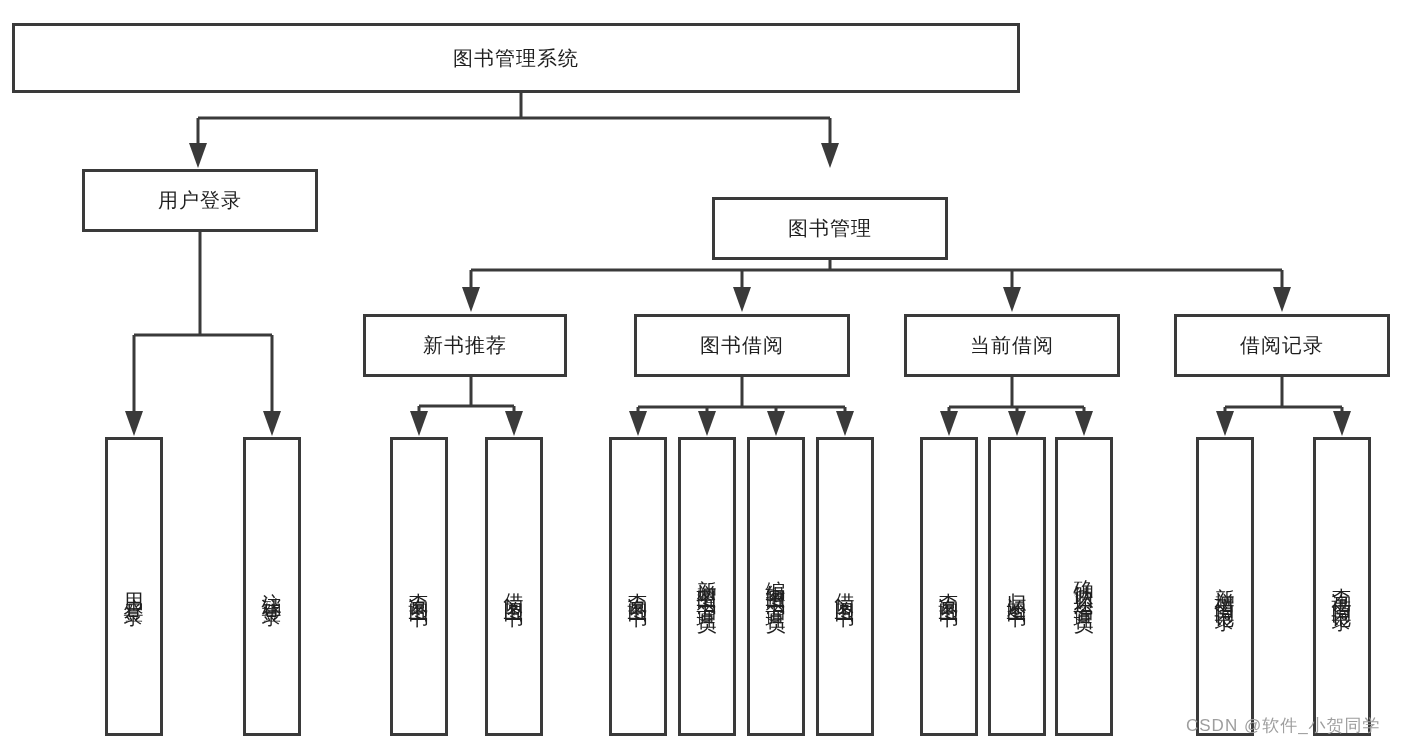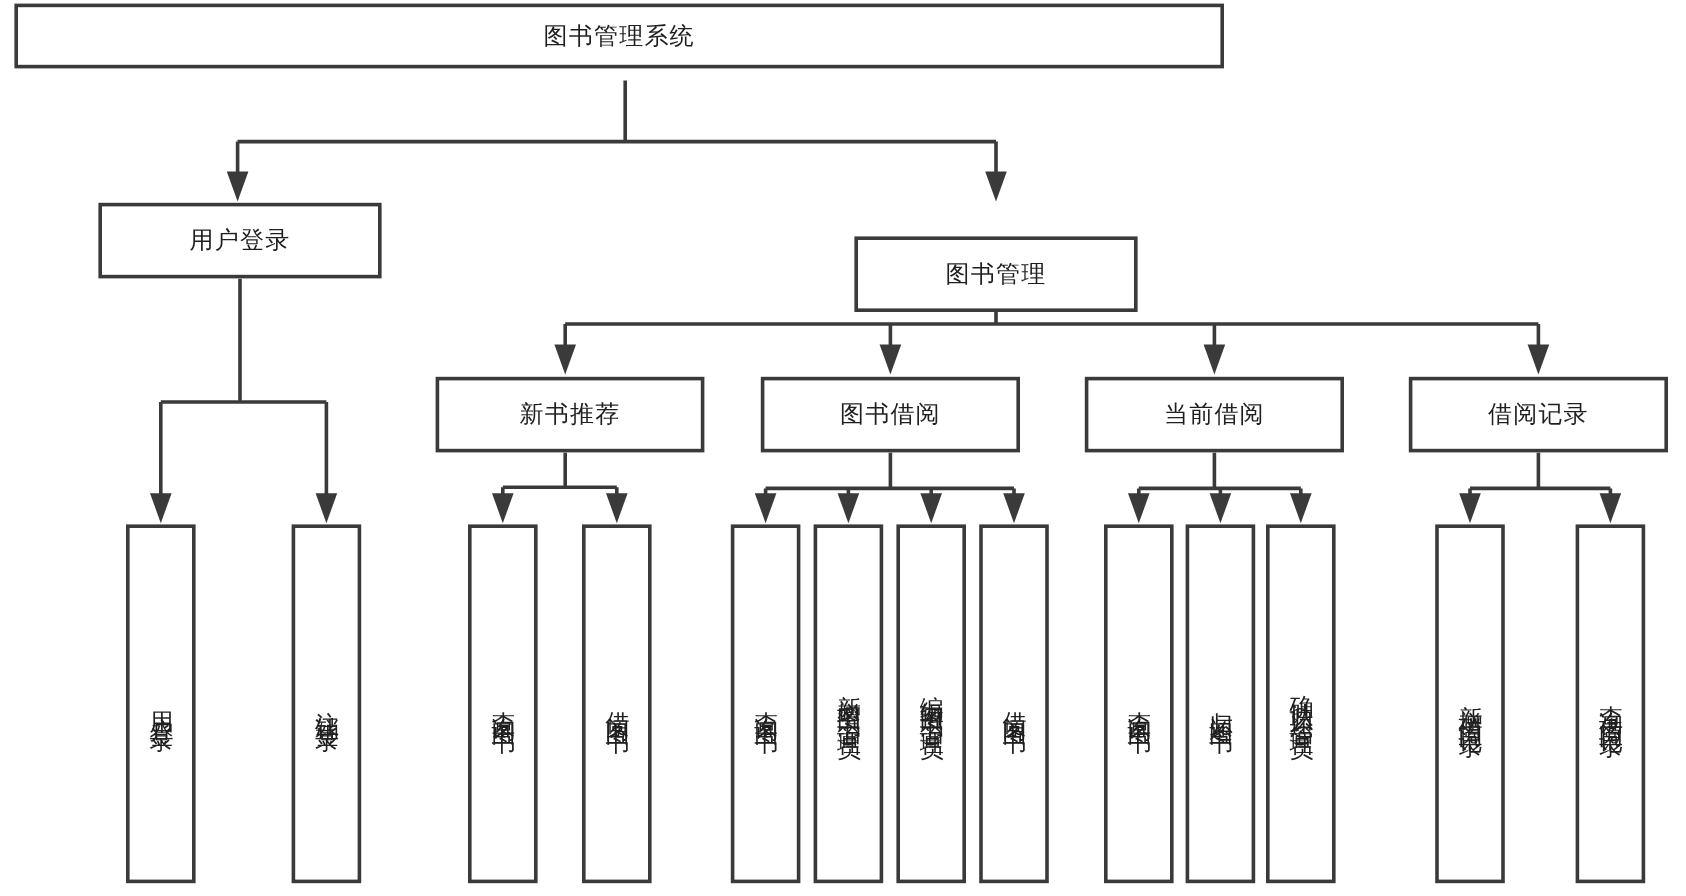--- a/index.html
+++ b/index.html
@@ -104,26 +104,26 @@
       <polygon points="776,436 767,411 785,411"></polygon>
       <polygon points="845,436 836,411 854,411"></polygon>
       <polygon points="949,436 940,411 958,411"></polygon>
       <polygon points="1017,436 1008,411 1026,411"></polygon>
       <polygon points="1084,436 1075,411 1093,411"></polygon>
       <polygon points="1225,436 1216,411 1234,411"></polygon>
       <polygon points="1342,436 1333,411 1351,411"></polygon>
     </g>
   </svg>
 
-  <div class="node" style="left:12px; top:3px; width:1008px; height:54px;">图书管理系统</div>
+  <div class="node" style="left:12px; top:23px; width:1008px; height:70px;">图书管理系统</div>
 
   <div class="node" style="left:82px; top:169px; width:236px; height:63px;">用户登录</div>
   <div class="node" style="left:712px; top:169px; width:236px; height:63px;margin-top:28px;">图书管理</div>
 
-  <div class="node" style="left:363px; top:314px; width:224px; height:63px;">新书推荐</div>
+  <div class="node" style="left:363px; top:314px; width:204px; height:63px;">新书推荐</div>
   <div class="node" style="left:904px; top:314px; width:216px; height:63px;">当前借阅</div>
   <div class="node" style="left:634px; top:314px; width:216px; height:63px;">图书借阅</div>
   <div class="node" style="left:1174px; top:314px; width:216px; height:63px;">借阅记录</div>
 
   <div class="leaf" style="left:105px;">
     <span>用户登录</span>
   </div>
   <div class="leaf" style="left:243px;">
     <span>注销登录</span>
   </div>
@@ -158,14 +158,15 @@
     <span>确认归还（管理员）</span>
   </div>
 
   <div class="leaf" style="left:1196px;">
     <span>新增借阅记录</span>
   </div>
   <div class="leaf" style="left:1313px;">
     <span>查询借阅记录</span>
   </div>
 
+  <div class="watermark">CSDN @软件_小贺同学</div>
 
 </div>
 
 </body></html>

